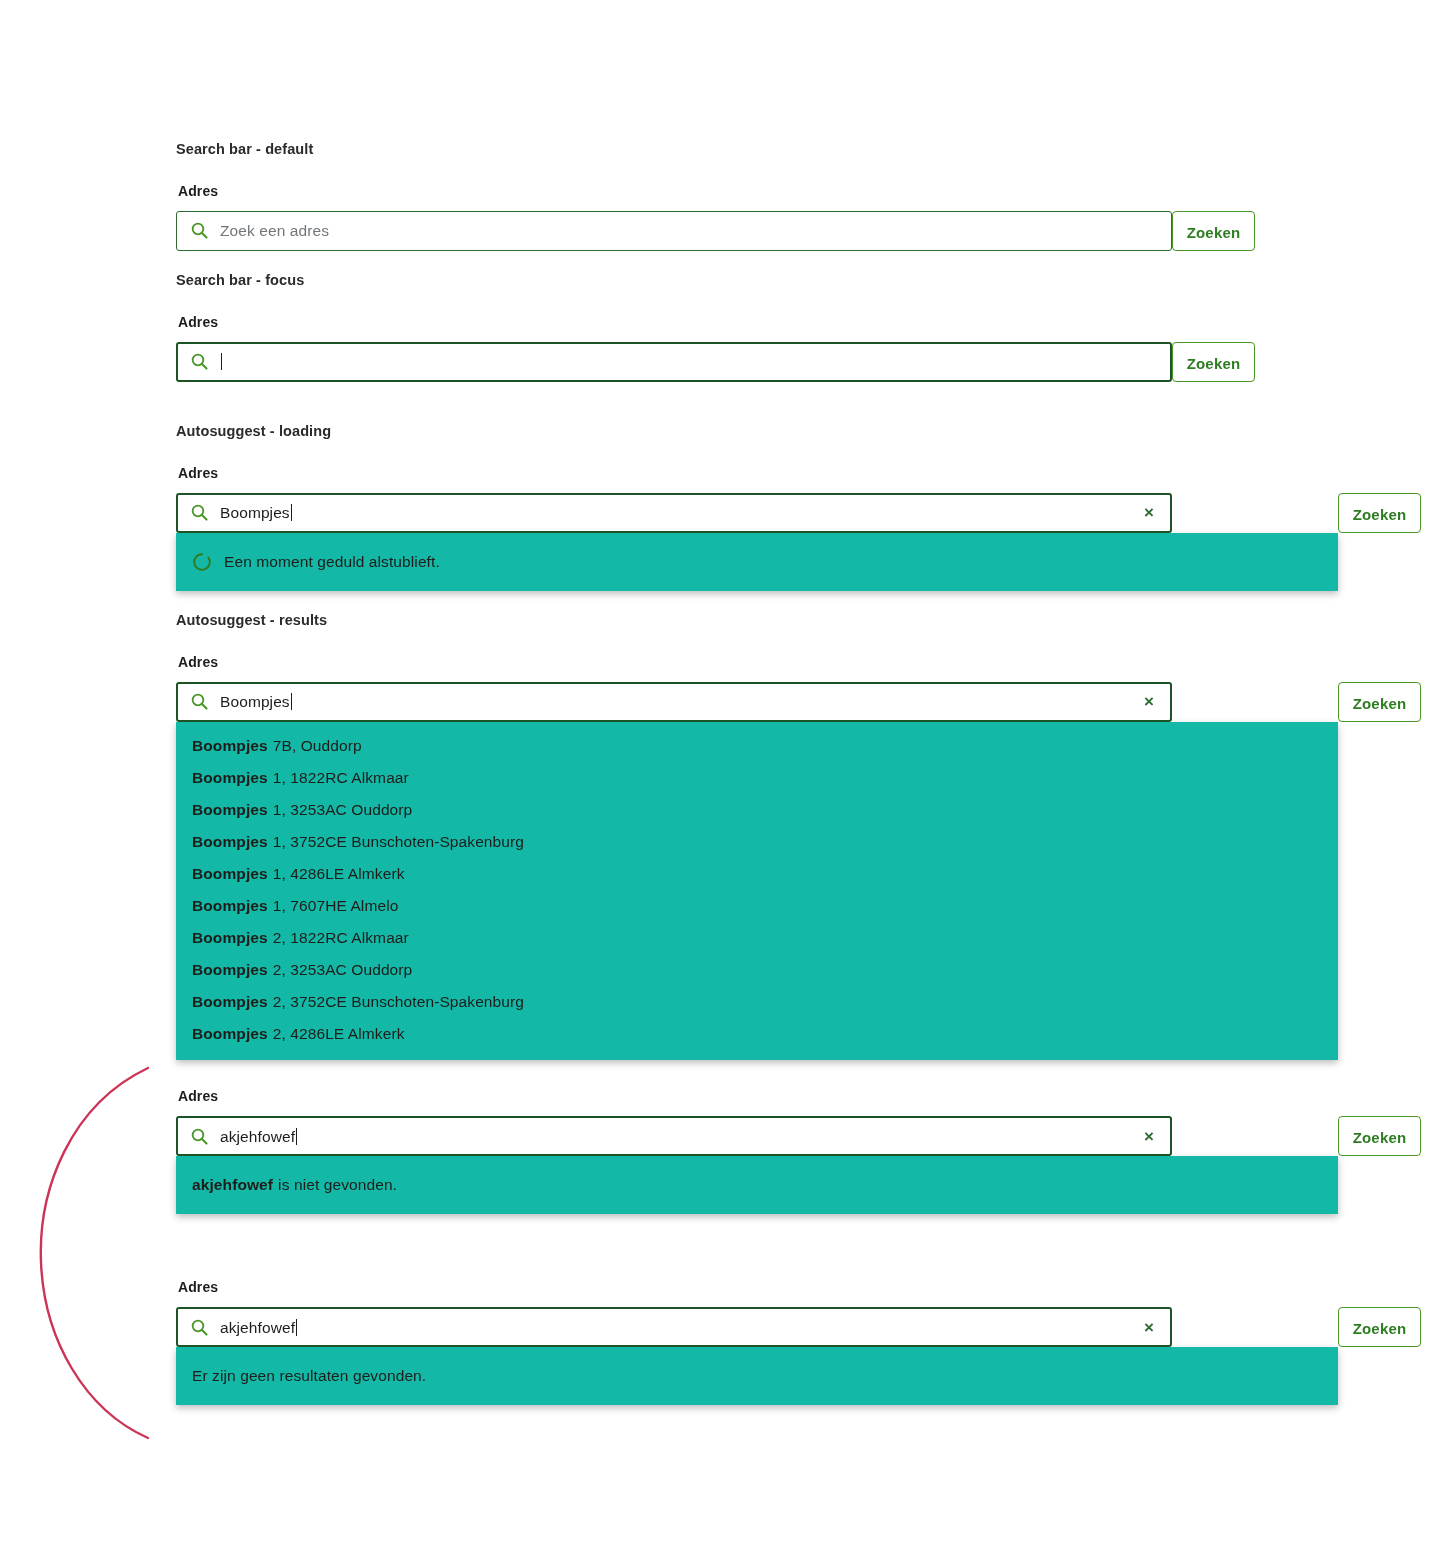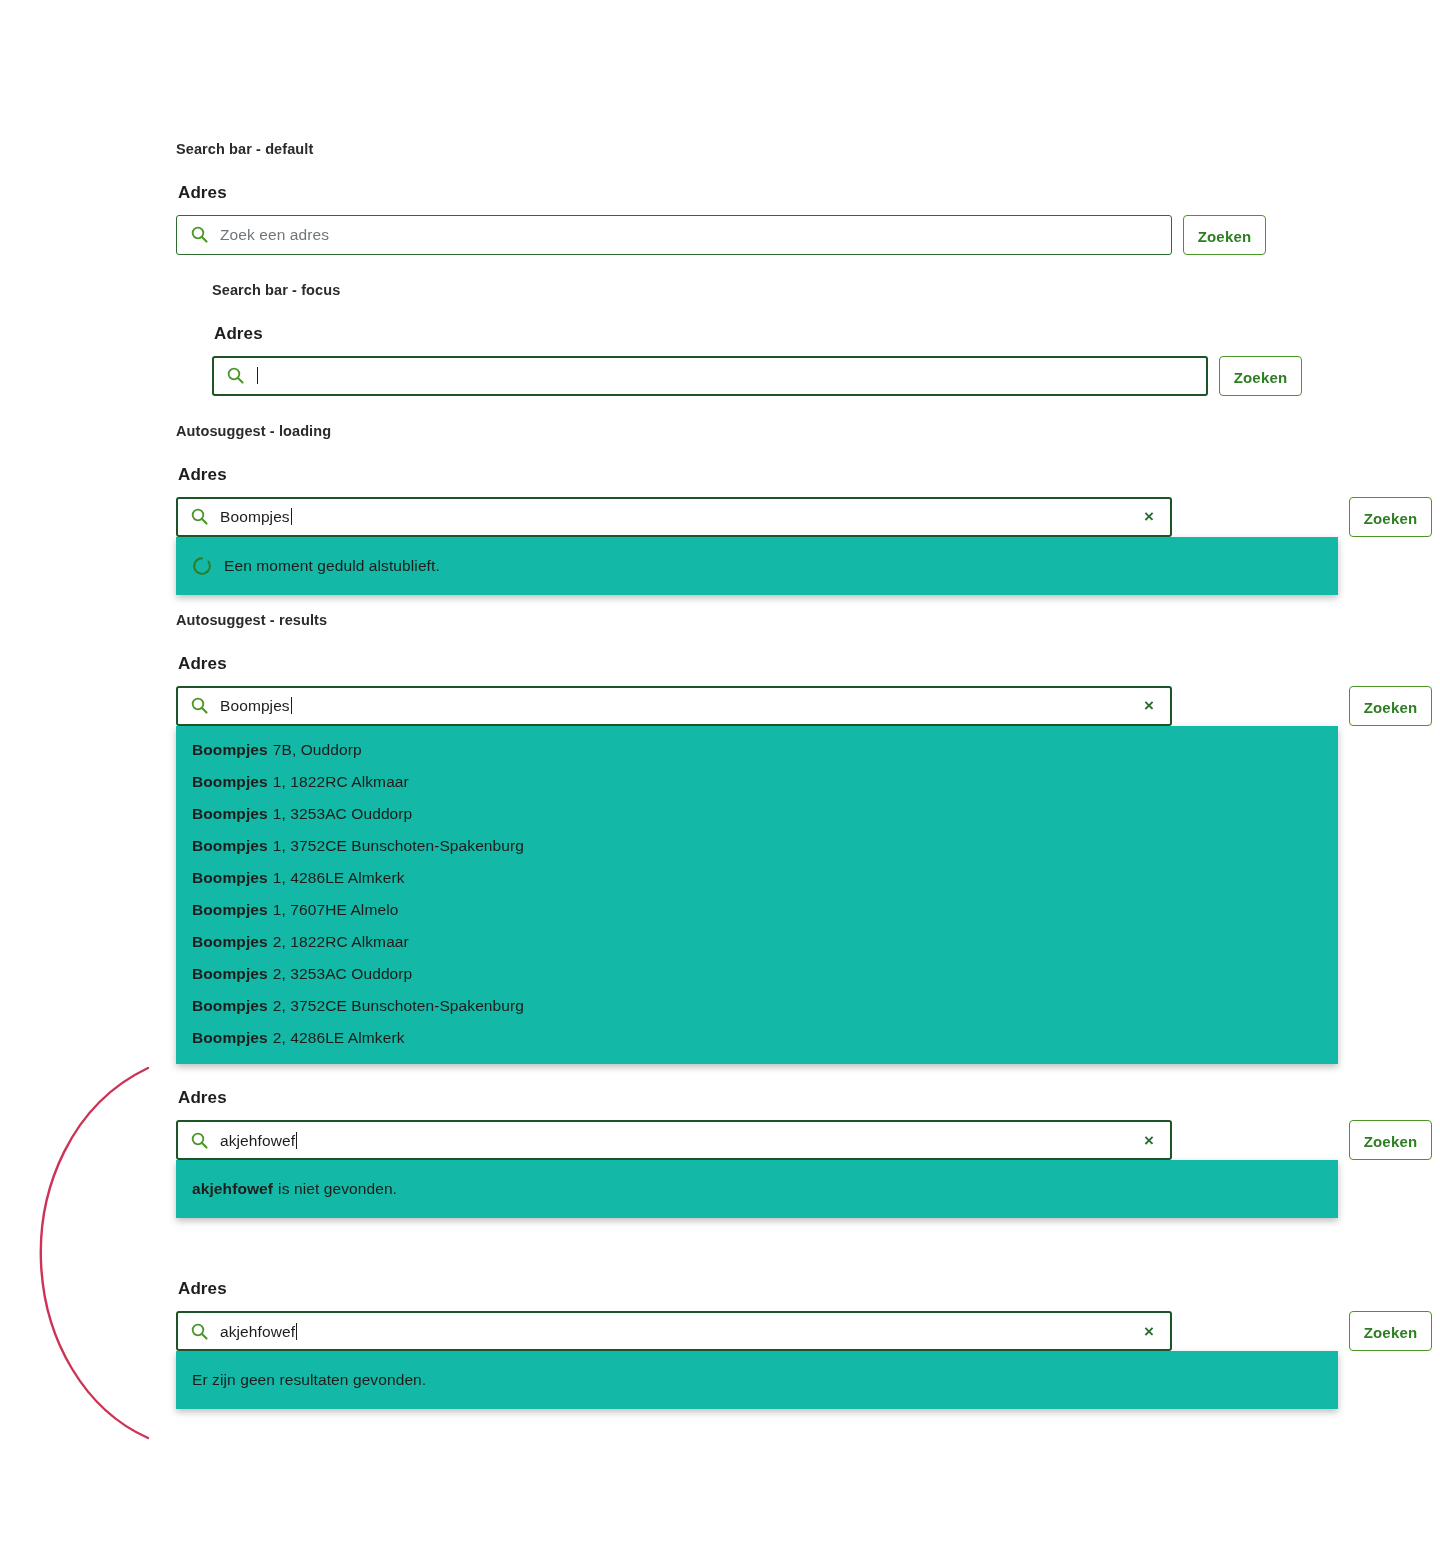--- a/index.html
+++ b/index.html
@@ -36,31 +36,30 @@
   }
   .caption {
     font-size: 14.5px;
     line-height: 1.3;
     color: #2b2b2b;
     letter-spacing: 0.1px;
     margin: 0 0 24px 0;
     font-weight: 700;
   }
   .field-label {
-    font-size: 17px;
+    font-size: 14px;
     font-weight: 700;
     color: #1d1d1b;
     margin: 0 0 12px 2px;
     letter-spacing: 0.1px;
   }
 
   .search-row {
     display: flex;
     align-items: flex-start;
-    gap: 11px;
   }
 
   .input-wrap {
     position: relative;
     width: 996px;
     height: 40px;
     display: flex;
     align-items: center;
     background: #ffffff;
     border: 1px solid #2c6c2f;
@@ -190,21 +189,21 @@
         <svg class="mag-icon" viewBox="0 0 20 20" xmlns="http://www.w3.org/2000/svg">
           <circle cx="8.4" cy="8.4" r="5.6" fill="none" stroke="#4a9728" stroke-width="1.9"></circle>
           <line x1="12.6" y1="12.6" x2="17.4" y2="17.4" stroke="#4a9728" stroke-width="2.2" stroke-linecap="round"></line>
         </svg>
         <span class="input-text placeholder">Zoek een adres</span>
       </div>
       <button class="zoeken-btn">Zoeken</button>
     </div>
   </div>
 
-  <div class="section" style="top:281px;margin-left:36px;">
+  <div class="section" style="top:271px;">
     <div class="caption">Search bar - focus</div>
     <div class="field-label">Adres</div>
     <div class="search-row">
       <div class="input-wrap focus">
         <svg class="mag-icon" viewBox="0 0 20 20" xmlns="http://www.w3.org/2000/svg">
           <circle cx="8.4" cy="8.4" r="5.6" fill="none" stroke="#4a9728" stroke-width="1.9"></circle>
           <line x1="12.6" y1="12.6" x2="17.4" y2="17.4" stroke="#4a9728" stroke-width="2.2" stroke-linecap="round"></line>
         </svg>
         <span class="input-text"><span class="caret"></span></span>
       </div>

